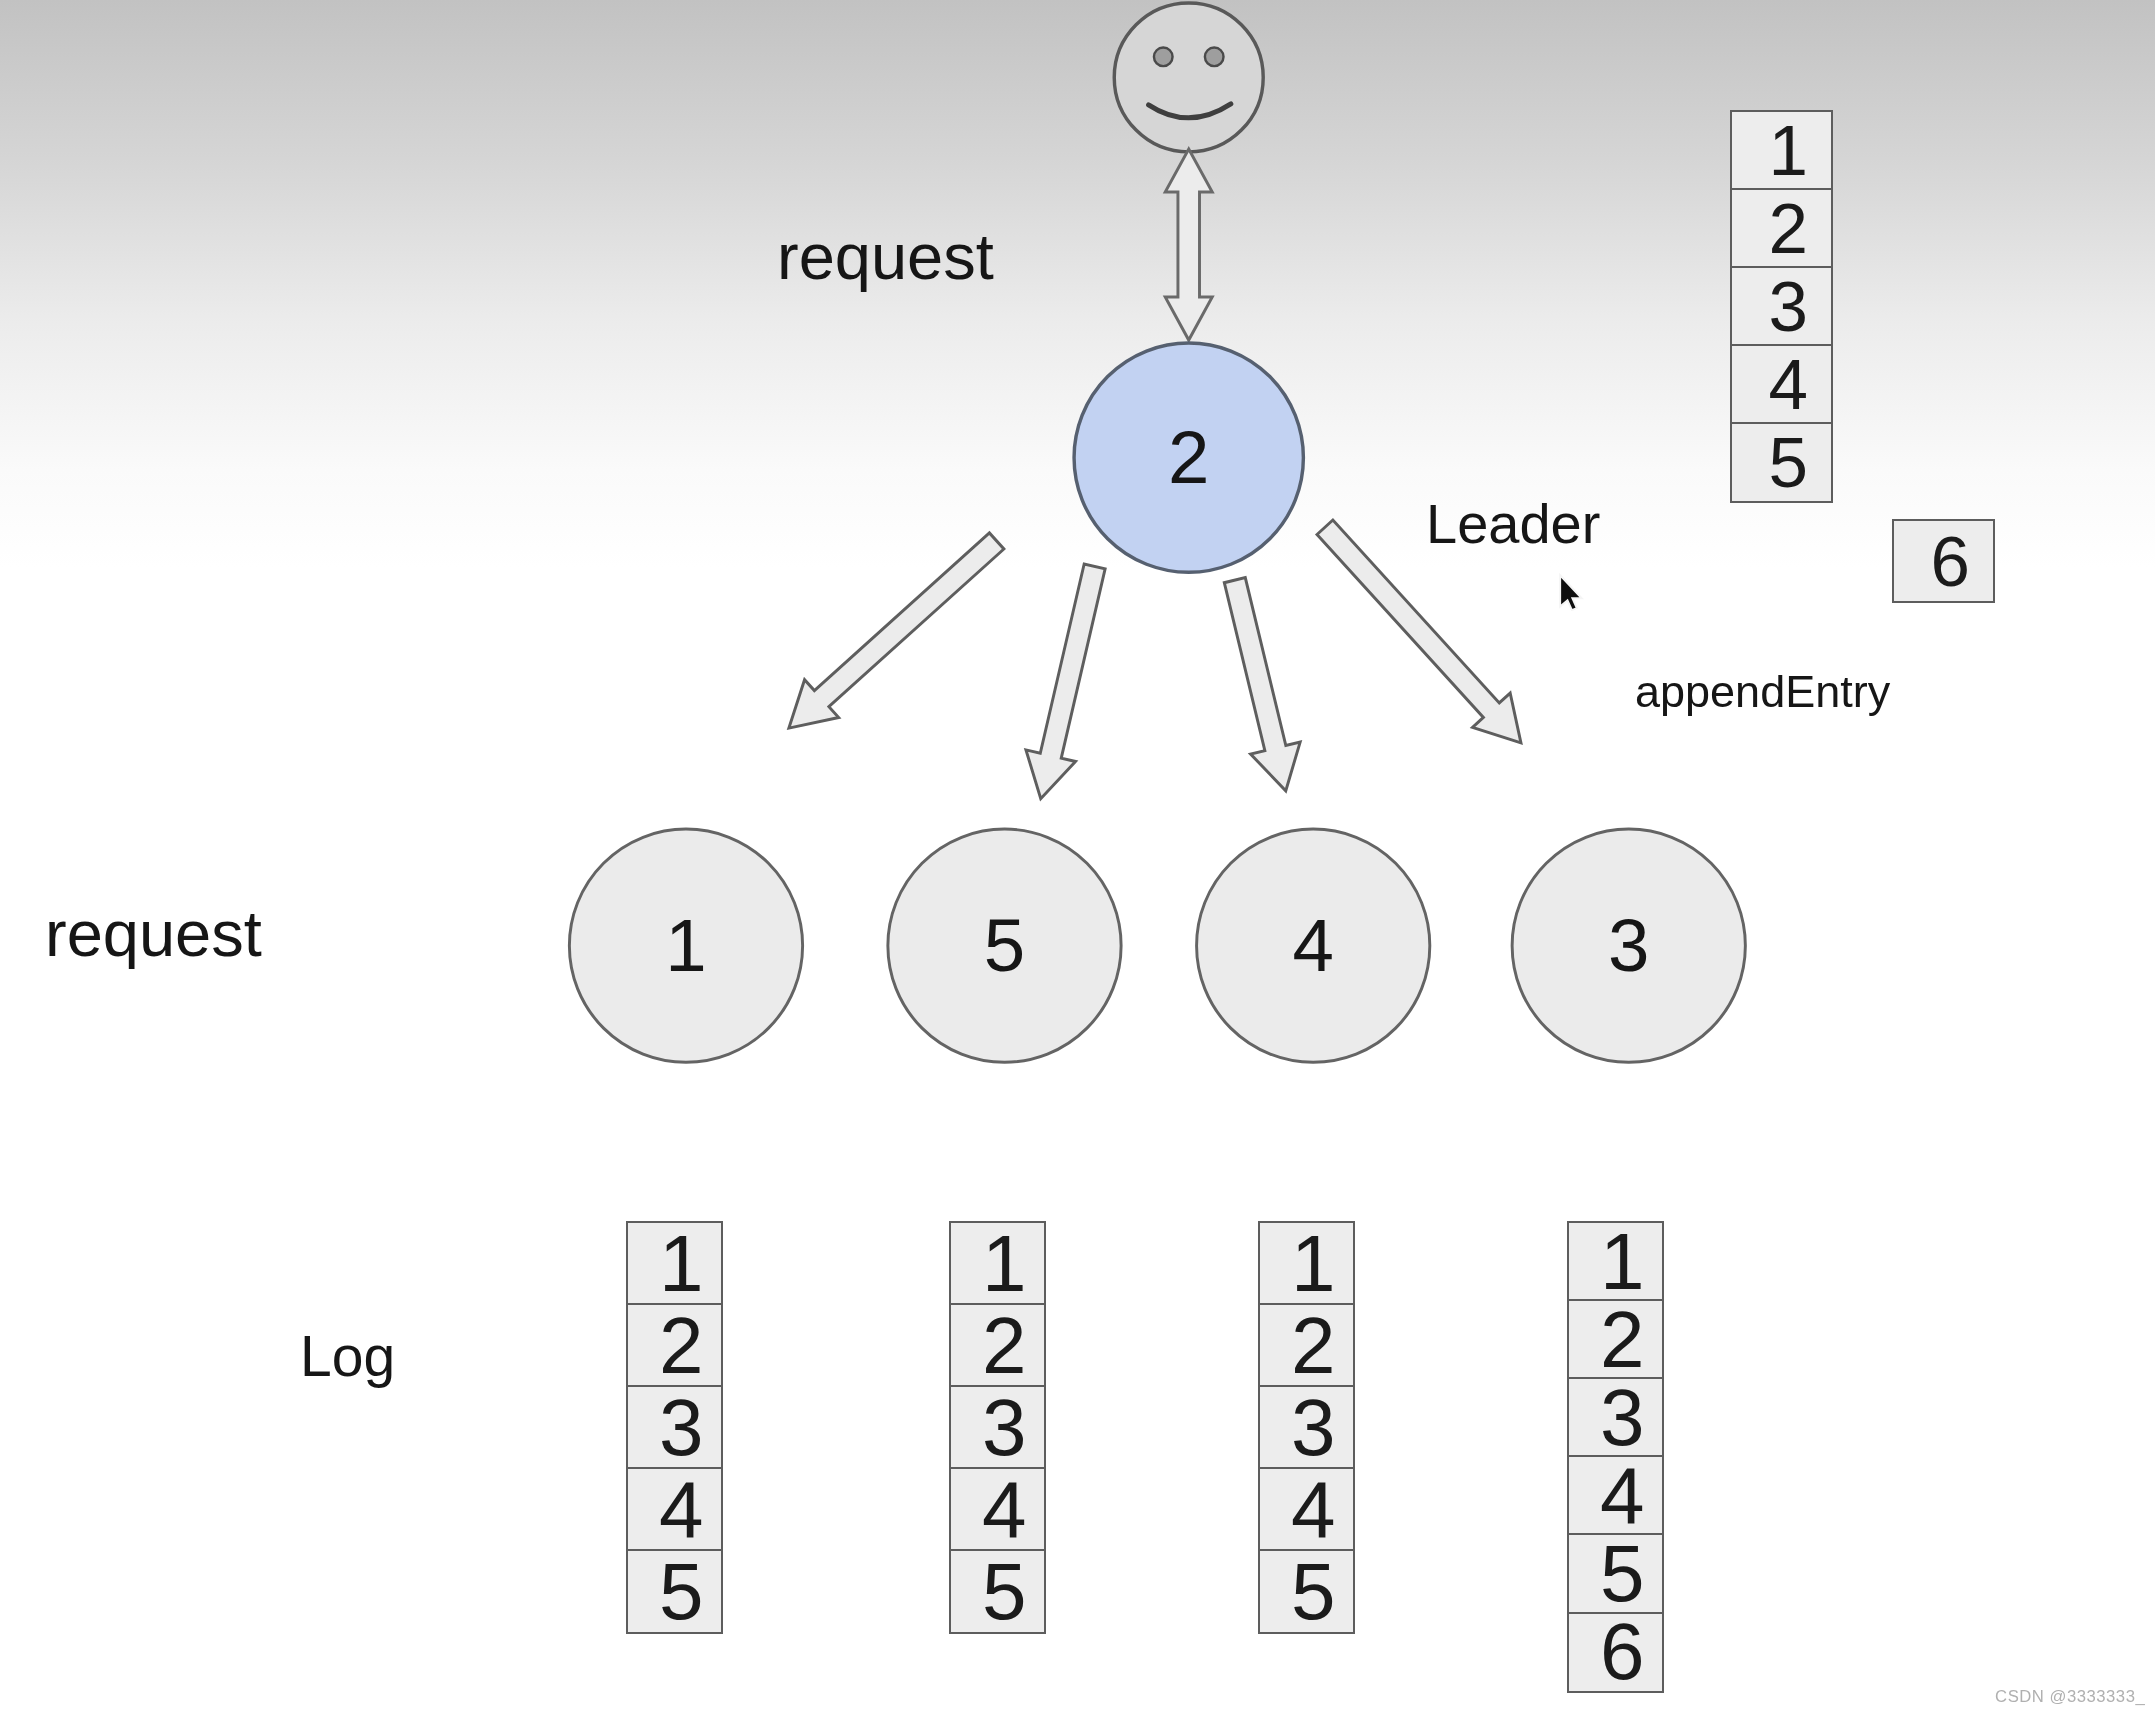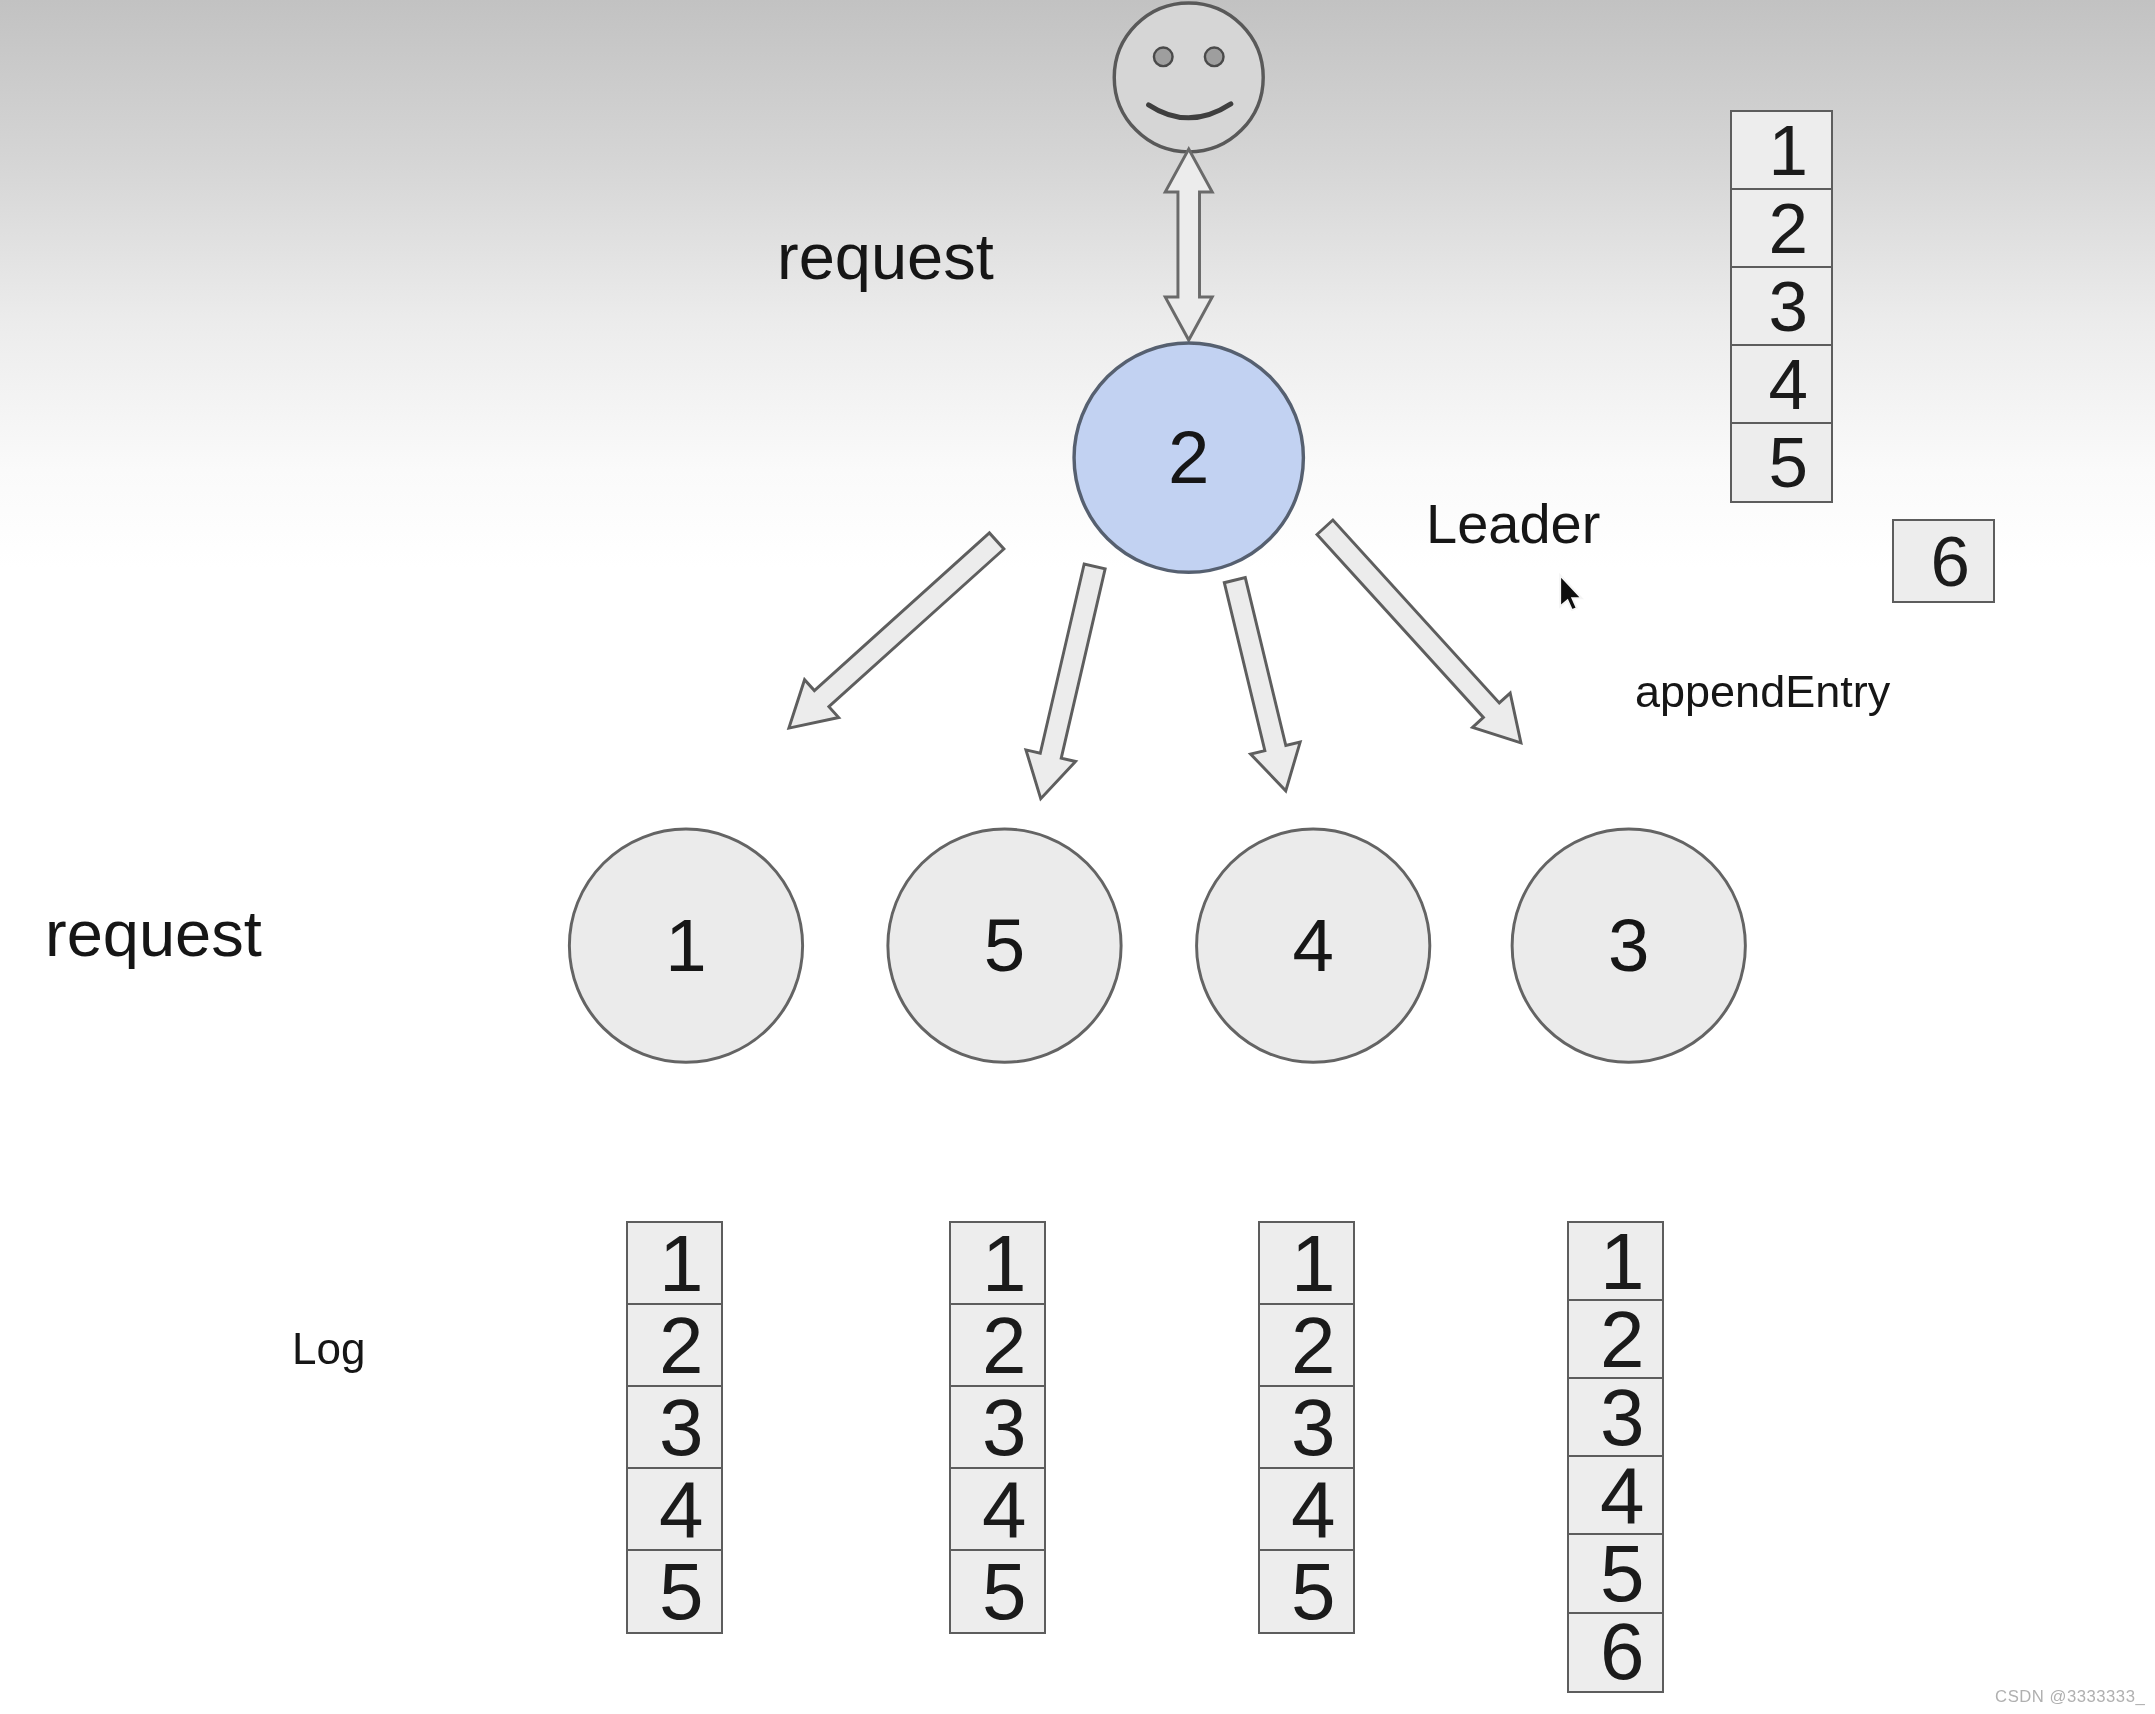--- a/index.html
+++ b/index.html
@@ -10,21 +10,21 @@
     background:linear-gradient(180deg,#c2c2c2 0px,#d6d6d6 167px,#ececec 323px,#fafafa 470px,#ffffff 568px);
     font-family:"Liberation Sans","DejaVu Sans",sans-serif;
     color:#161616;
   }
   #shapes{position:absolute;left:0;top:0;width:2155px;height:1714px;}
   .label{position:absolute;white-space:nowrap;line-height:1.1;}
   .lbl-request{left:777px;top:221px;font-size:65px;}
   .lbl-leader{left:1426px;top:449px;font-size:56px;margin-top:44px;}
   .lbl-append{left:1635px;top:667px;font-size:45px;}
   .lbl-follower{left:45px;top:898px;font-size:65px;}
-  .lbl-log{left:292px;top:1325px;font-size:44px;}
+  .lbl-log{left:300px;top:1325px;font-size:57px;}
   .stack{position:absolute;}
   .cell{
     box-sizing:border-box;
     border:2.9px solid #5d5d5d;
     background:#ededed;
     display:flex;align-items:center;justify-content:center;
     padding-left:13.7px;
     color:#1b1b1b;
     height:var(--ch,85px);
     font-size:var(--fs,80px);

